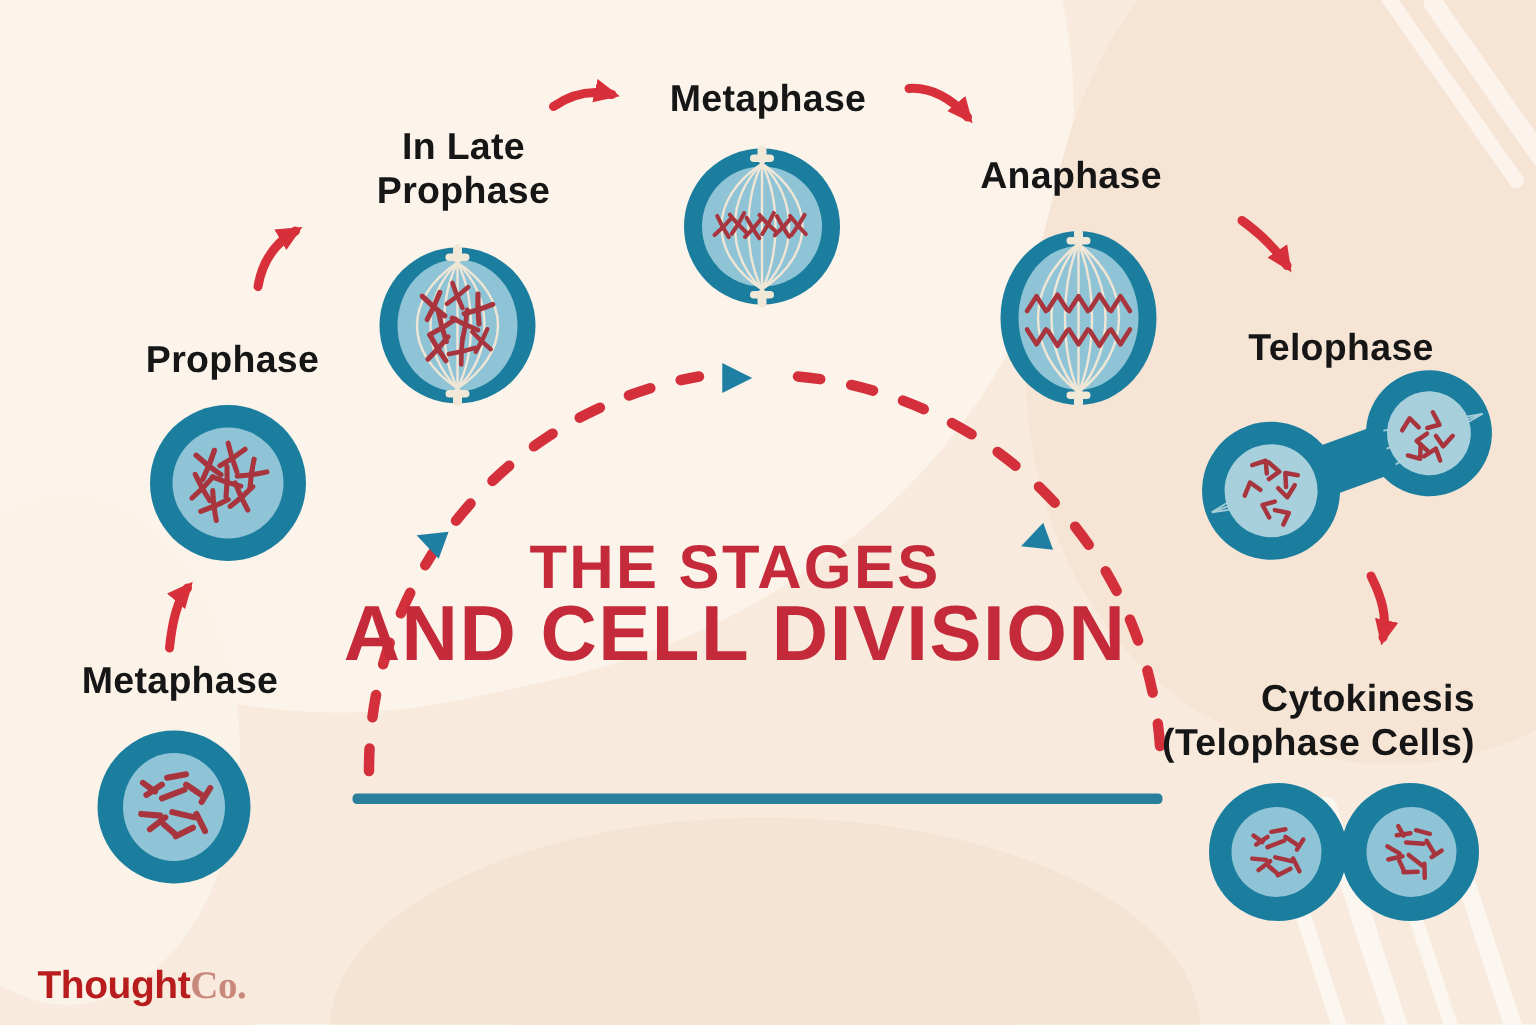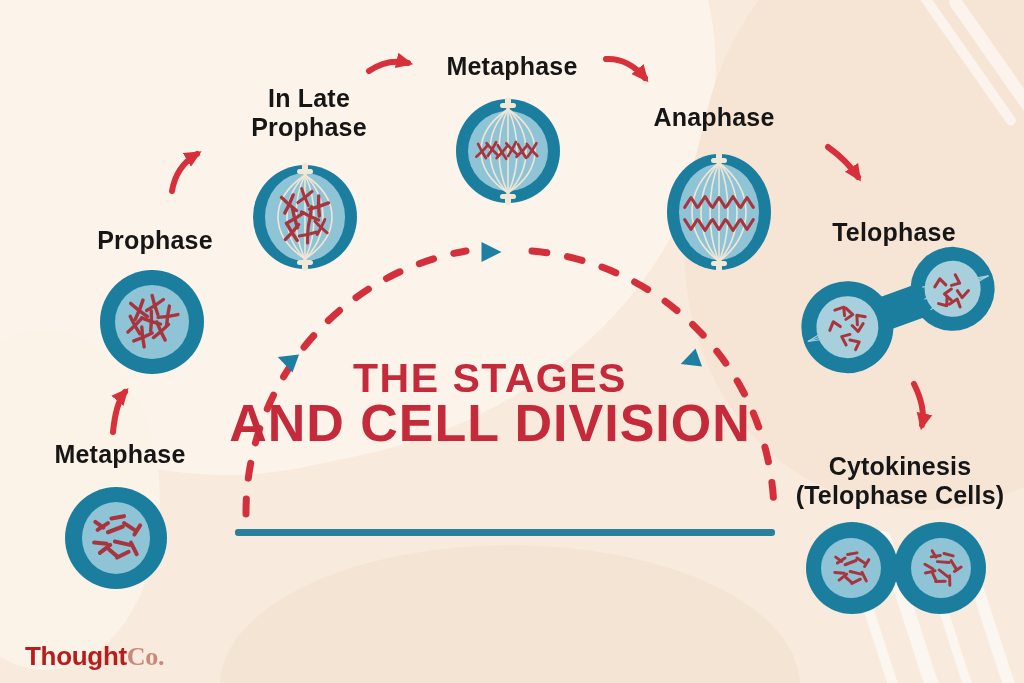--- a/index.html
+++ b/index.html
@@ -131,21 +131,21 @@
   </div>
   <div class="stage-label" style="left:512px;top:52px;">
     <span>Metaphase</span>
   </div>
   <div class="stage-label" style="left:714px;top:103px;">
     <span>Anaphase</span>
   </div>
   <div class="stage-label" style="left:894px;top:218px;">
     <span>Telophase</span>
   </div>
-  <div class="stage-label" style="left:900px;top:452px;">
+  <div class="stage-label" style="left:879px;top:452px;text-align:right;">
     <span>Cytokinesis</span>
     <span>(Telophase Cells)</span>
   </div>
 
   <div id="title-block">
     <div id="title-line1">THE STAGES</div>
     <div id="title-line3">AND CELL DIVISION</div>
   </div>
   <div id="title-underline"></div>
 

